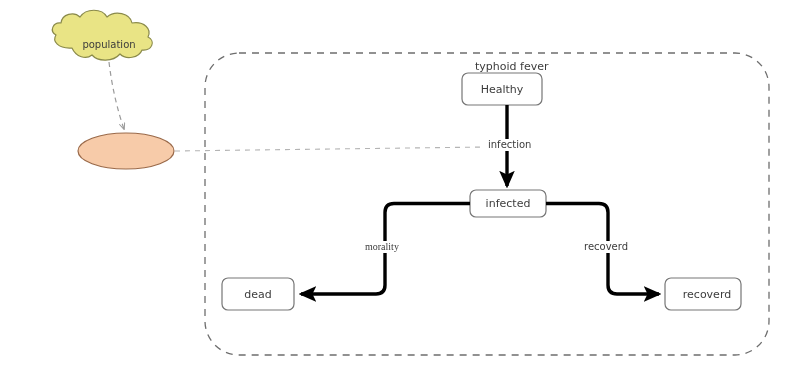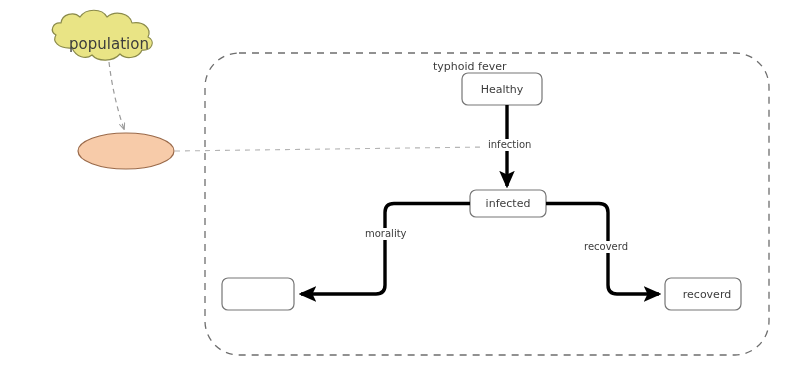--- a/index.html
+++ b/index.html
@@ -51,21 +51,21 @@
     font-size: 11px;
     color: #3c3c3c;
     font-family: "DejaVu Sans", sans-serif;
     pointer-events: none;
   }
   .cloud-text, .ellipse-text {
     position: absolute;
     display: flex;
     align-items: center;
     justify-content: center;
-    font-size: 15px;
+    font-size: 10px;
     color: #3c3c3c;
     font-family: "DejaVu Sans", sans-serif;
     pointer-events: none;
   }
 </style>
 </head>
 <body>
 
 <div id="canvas">
 
@@ -126,28 +126,29 @@
 
     <g>
       <path d="M 546 203.5 L 599 203.5 Q 608 203.5 608 212.5
                L 608 285 Q 608 294 617 294 L 659 294" fill="none" stroke="#000000" stroke-width="3.4" stroke-linecap="butt" marker-end="url(#arrow-thick)"></path>
     </g>
   </svg>
 
   <div class="cloud-text" style="left:48px; top:28px; width:122px; height:32px;">population</div>
 
 
-  <div class="lbl group-label" style="left:433px; top:61px;">typhoid fever</div>
+  <div class="lbl group-label" style="left:475px; top:61px;">typhoid fever</div>
 
   <div class="box-text" style="left:462px; top:73px; width:80px; height:32px;">Healthy</div>
 
   <div class="box-text" style="left:470px; top:190px; width:76px; height:27px;">infected</div>
 
+  <div class="box-text" style="left:222px; top:278px; width:72px; height:32px;">dead</div>
 
   <div class="box-text" style="left:665px; top:278px; width:84px; height:32px;">recoverd</div>
 
   <div class="lbl edge-label" style="left:485px; top:139px;">infection</div>
 
-  <div class="lbl edge-label" style="left:362px; top:228px;">morality</div>
+  <div class="lbl edge-label" style="left:362px; top:241px;font-family:Liberation Serif, serif;">morality</div>
 
   <div class="lbl edge-label" style="left:581px; top:241px;">recoverd</div>
 
 </div>
 
 </body></html>

